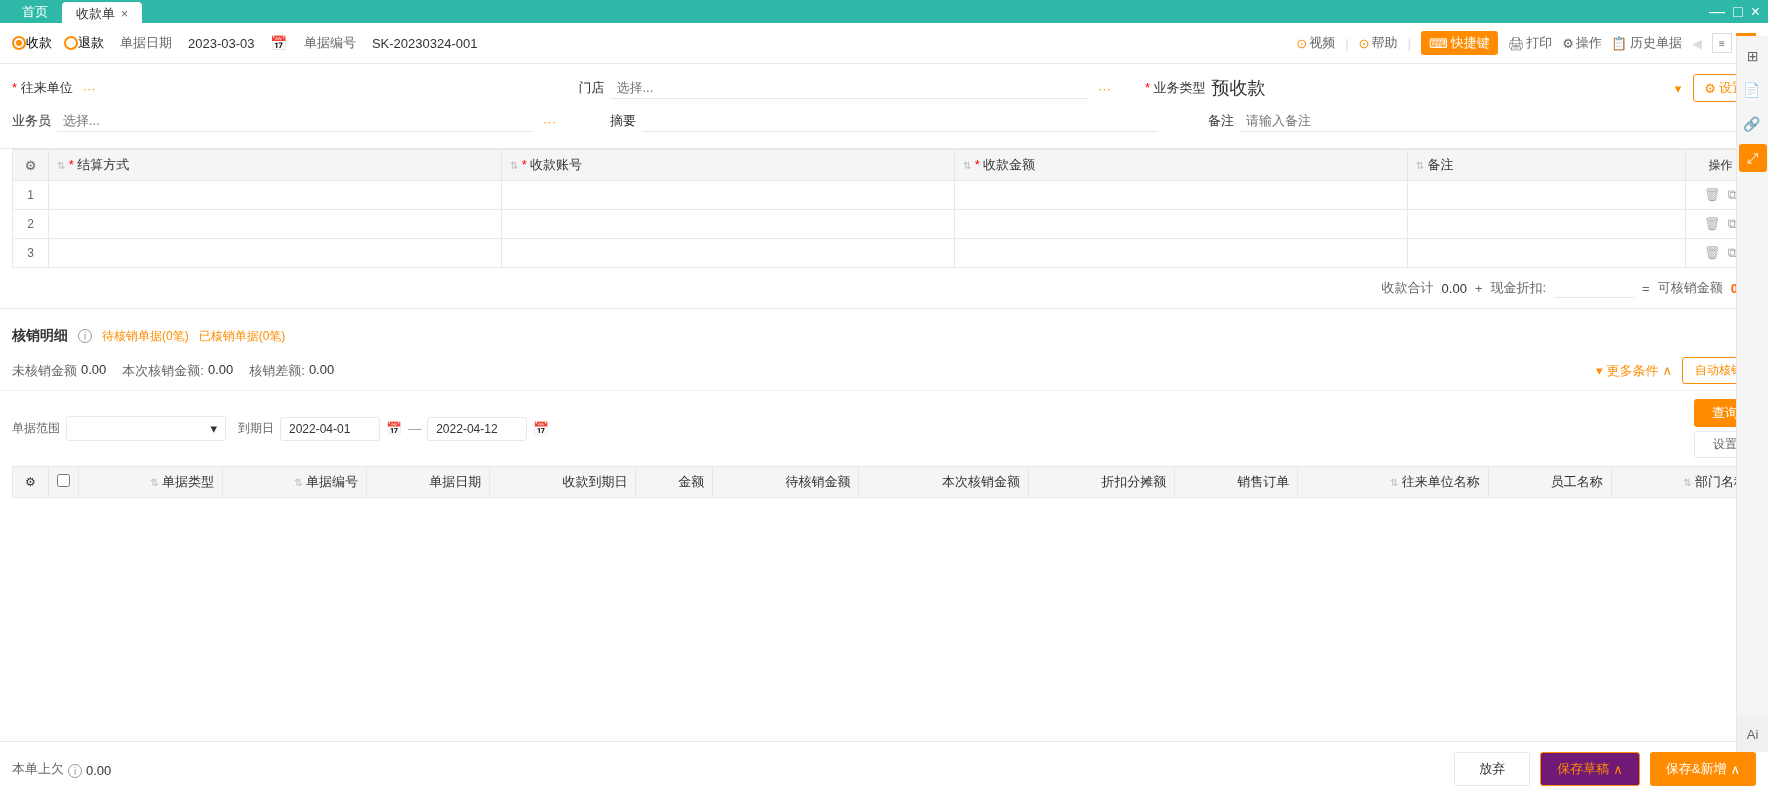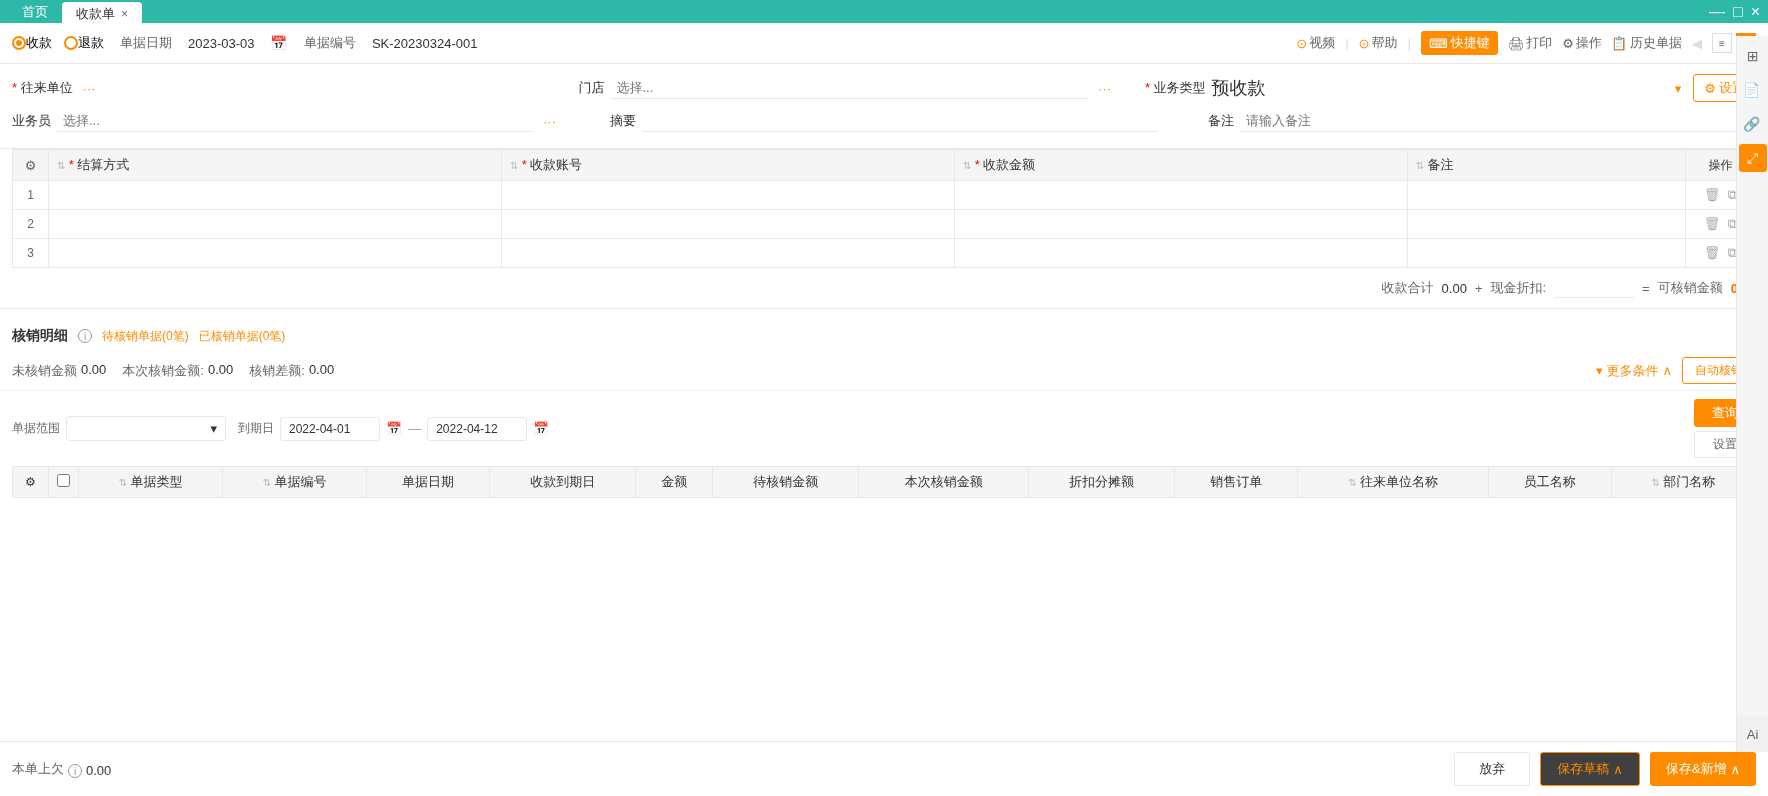--- a/index.html
+++ b/index.html
@@ -399,21 +399,21 @@
     }
     .sub-table {
       width: 100%;
       border-collapse: collapse;
       border: 1px solid #e8e8e8;
     }
     .sub-table th {
       background: #f5f5f5;
       border: 1px solid #e8e8e8;
       padding: 6px 8px;
-      text-align: center;
+      text-align: right;
       font-weight: normal;
       color: #333;
       font-size: 12px;
       white-space: nowrap;
     }
     .sub-table .check-col { width: 30px; text-align: center; }
     .sub-table .settings-col { width: 36px; text-align: center; }
 
     
     .bottom-bar {
@@ -436,21 +436,21 @@
       border: 1px solid #e8e8e8;
       background: white;
       color: #333;
       padding: 7px 24px;
       border-radius: 3px;
       cursor: pointer;
       font-size: 13px;
     }
     .btn-save-draft {
       border: 1px solid #ff8c00;
-      background: #404040;
+      background: #701a75;
       color: #ff8c00;
       padding: 7px 16px;
       border-radius: 3px;
       cursor: pointer;
       font-size: 13px;
       display: flex;
       align-items: center;
       gap: 4px;
     }
     .btn-save-new {

